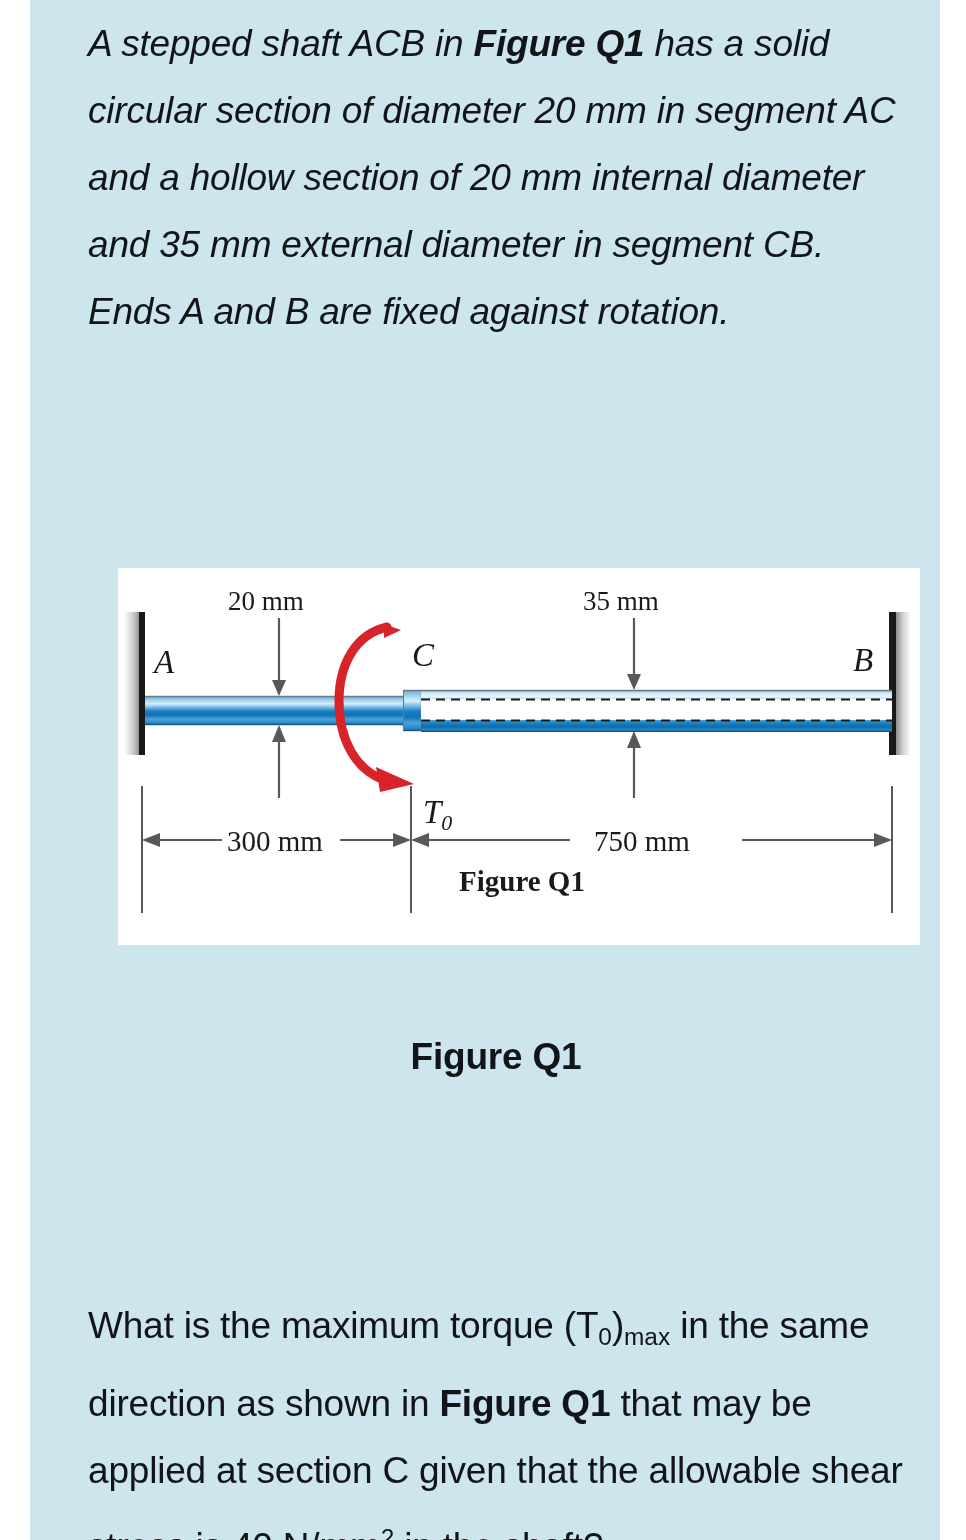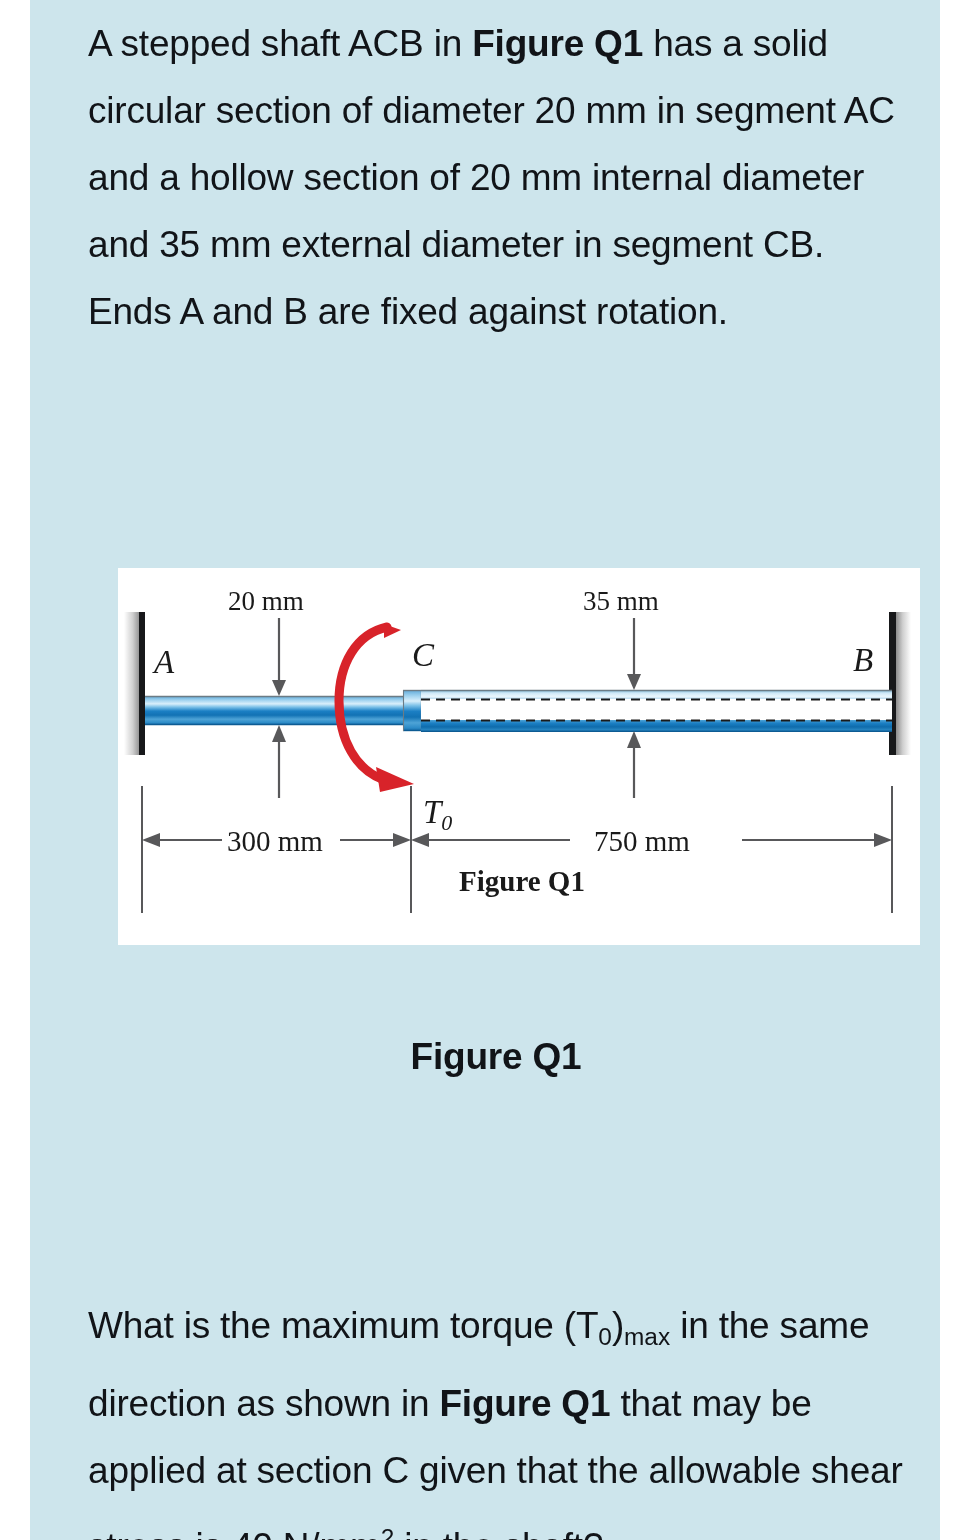--- a/index.html
+++ b/index.html
@@ -33,21 +33,21 @@
   .prose {
     position: absolute;
     left: 58px;
     width: 816px;
     color: #111418;
     font-size: 37px;
     line-height: 67px;
     letter-spacing: -0.2px;
     font-weight: 400;
   }
-  #para-intro { top: 10px; }
+  #para-intro { top: 10px; font-style: italic; }
   #para-question { top: 1292px; }
   .prose b { font-weight: 700; }
 
   .sub {
     font-size: 0.66em;
     vertical-align: -0.28em;
     letter-spacing: 0;
   }
   .sup {
     font-size: 0.66em;

